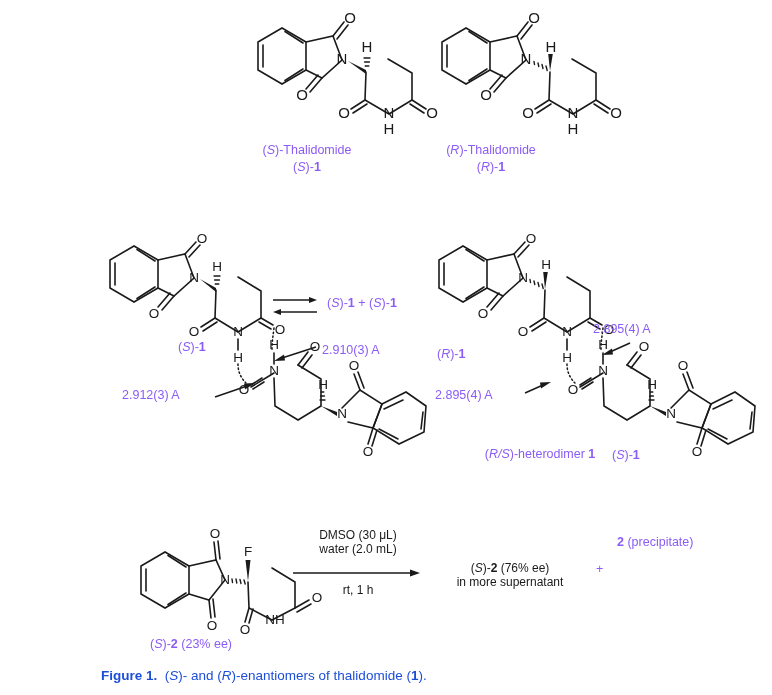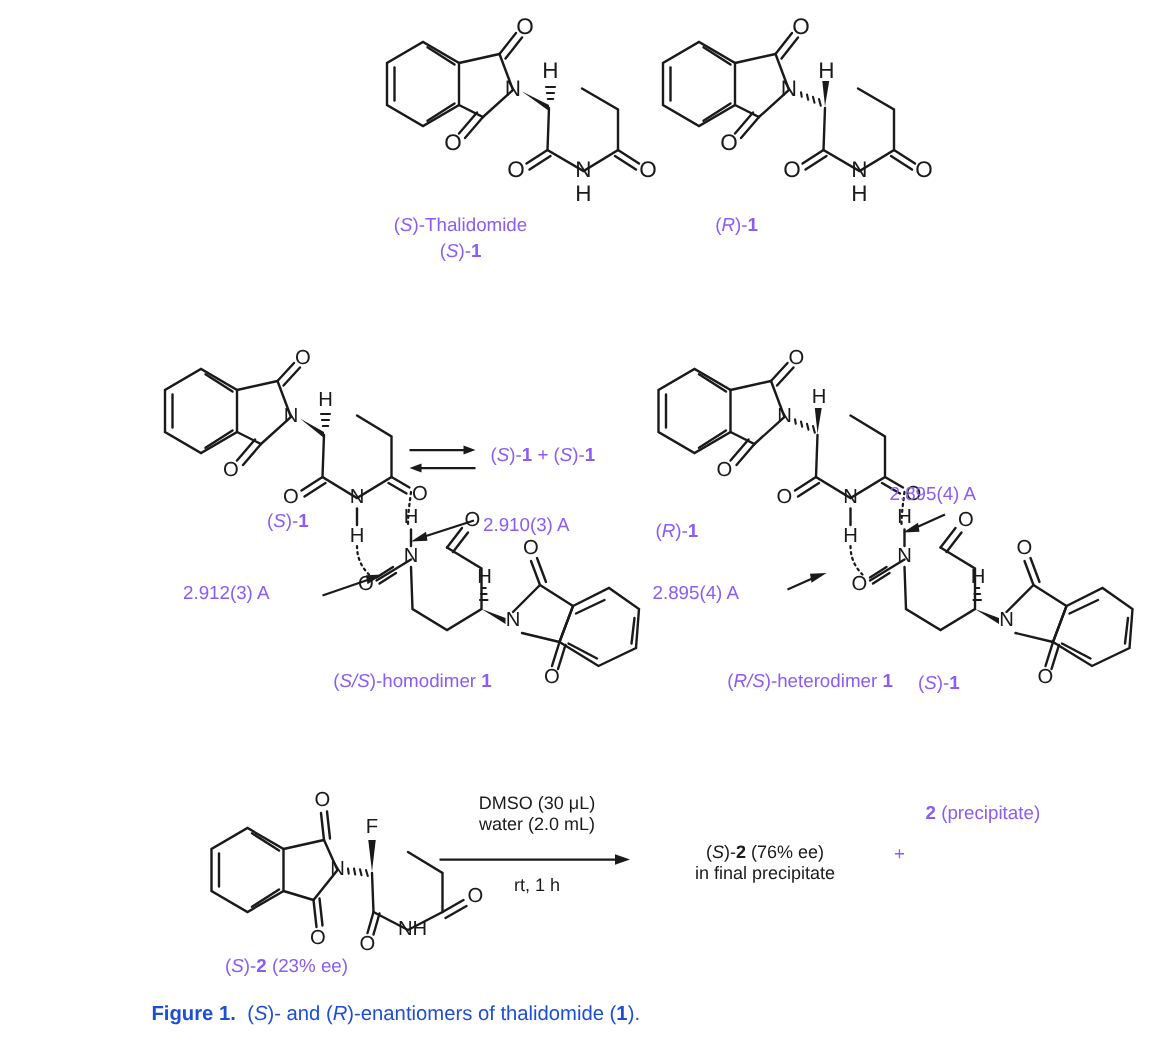--- a/index.html
+++ b/index.html
@@ -154,20 +154,23 @@
       <text class="atom" x="149" y="116">H</text>
       <line class="bond" x1="125" y1="86" x2="111" y2="95"></line>
       <line class="bond" x1="127" y1="90" x2="113" y2="99"></line>
       <text class="atom" x="104" y="100">O</text>
       <line class="bond" x1="172" y1="86" x2="186" y2="95"></line>
       <line class="bond" x1="170" y1="90" x2="184" y2="99"></line>
       <text class="atom" x="192" y="100">O</text>
     </svg>
   </div>
   <div class="caption-label ctr" style="left:406px; top:142px; width:170px;">
+    <div>
+      <span>(</span><span class="ital">R</span><span>)-Thalidomide</span>
+    </div>
     <div>
       <span>(</span><span class="ital">R</span><span>)-</span><span class="bold">1</span>
     </div>
   </div>
 
   <div class="panel" style="left:96px; top:240px;">
     <svg width="330" height="230" viewBox="0 0 330 230">
 
       <polygon class="bond" points="14,20 14,48 38,62 62,48 62,20 38,6"></polygon>
       <line class="bond" x1="19" y1="23" x2="19" y2="45"></line>
@@ -234,23 +237,20 @@
       <polygon class="bond" points="286,164 310,152 330,166 328,192 303,204 277,188"></polygon>
       <line class="bond" x1="288" y1="169" x2="307" y2="160"></line>
       <line class="bond" x1="327" y1="172" x2="325" y2="189"></line>
       <line class="bond" x1="302" y1="199" x2="283" y2="189"></line>
 
       <path class="hbond" d="M 178 88 C 177 96 176 102 176 110"></path>
       <path class="hbond" d="M 142 124 C 142 132 145 138 150 143"></path>
     </svg>
   </div>
   <div class="caption-label ctr" style="left:195px; top:446px; width:160px;">
-    <div>
-      <span>(</span><span class="ital">S/S</span><span>)-homodimer</span><span>&nbsp;</span><span class="bold">1</span>
-    </div>
   </div>
   <div class="caption-label" style="left:178px; top:339px;">
     <span>(</span><span class="ital">S</span><span>)-</span><span class="bold">1</span>
   </div>
 
   <div class="panel" style="left:271px; top:294px;">
     <svg width="48" height="26" viewBox="0 0 48 26">
       <line class="arrow-line" x1="2" y1="6" x2="40" y2="6"></line>
       <polygon class="arrow-head" points="46,6 38,3 38,9"></polygon>
       <line class="arrow-line" x1="8" y1="18" x2="46" y2="18"></line>
@@ -428,21 +428,21 @@
     </svg>
   </div>
   <div class="cond-text" style="left:298px; top:583px; width:120px;">
     <div>rt, 1 h</div>
   </div>
 
   <div class="cond-text" style="left:430px; top:561px; width:160px;">
     <div>
       <span>(</span><span class="ital">S</span><span>)-</span><span class="bold">2</span><span> (76% ee)</span>
     </div>
-    <div>in final precipitate</div>
+    <div>in more supernatant</div>
   </div>
   <div class="caption-label" style="left:596px; top:561px;">+</div>
   <div class="caption-label" style="left:617px; top:534px;">
     <span class="bold">2</span><span> (precipitate)</span>
   </div>
 
   <div class="fig-caption">
     <span class="lead">Figure 1.</span><span>&nbsp;&nbsp;</span><span>(</span><span class="ital">S</span><span>)- and (</span><span class="ital">R</span><span>)-enantiomers of thalidomide (</span><span class="lead">1</span><span>).</span>
   </div>
 

